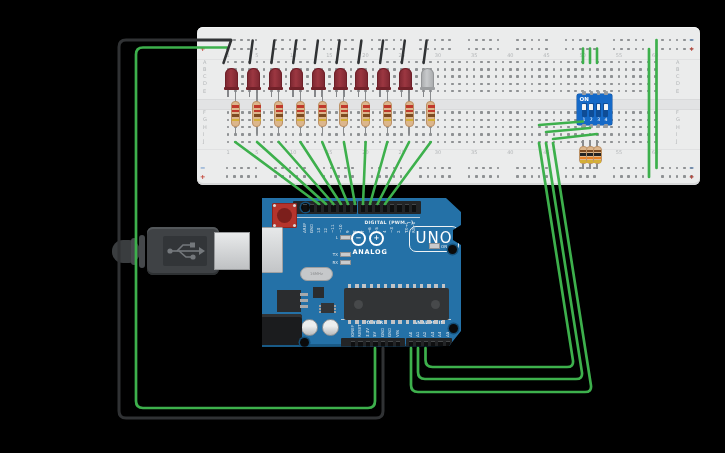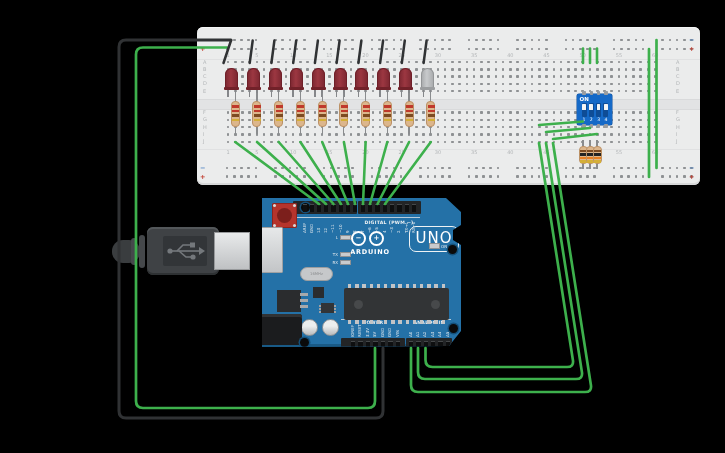--- a/index.html
+++ b/index.html
@@ -1021,21 +1021,21 @@
           <div class="ic-leg abs" style="left: 97.6px; top: -4px;"></div>
           <div class="ic-leg abs" style="left: 97.6px; top: 32px;"></div>
         </div>
       <div class="cap abs" style="left:39px"></div>
       <div class="cap abs" style="left:60px"></div>
       <div id="barrel-jack" class="abs"></div>
       <div id="jack-face" class="abs"></div>
 
       <div class="logo-ring abs" style="left:89px;">−</div>
       <div class="logo-ring abs" style="left:107px;">+</div>
-      <div id="brand" class="abs">ARDUINO</div>
+      <div id="brand" class="abs">ANALOG</div>
       <div id="uno-box" class="abs">UNO</div>
 
       <div class="sled abs" style="left:167px;top:45px;"></div>
       <div class="abs" style="left:179px;top:45.5px;color:#e9edf0;font-size:4px;line-height:5px;">ON</div>
 
       <div class="mnt-hole abs" style="left:38.5px;top:4.5px"></div>
       <div class="mnt-hole abs" style="left:185.5px;top:46.5px"></div>
       <div class="mnt-hole abs" style="left:186.5px;top:125.5px"></div>
       <div class="mnt-hole abs" style="left:37.5px;top:139.5px"></div>
     <div class="pin-sq abs" style="left: 40.7px; top: 5.5px;"></div>

